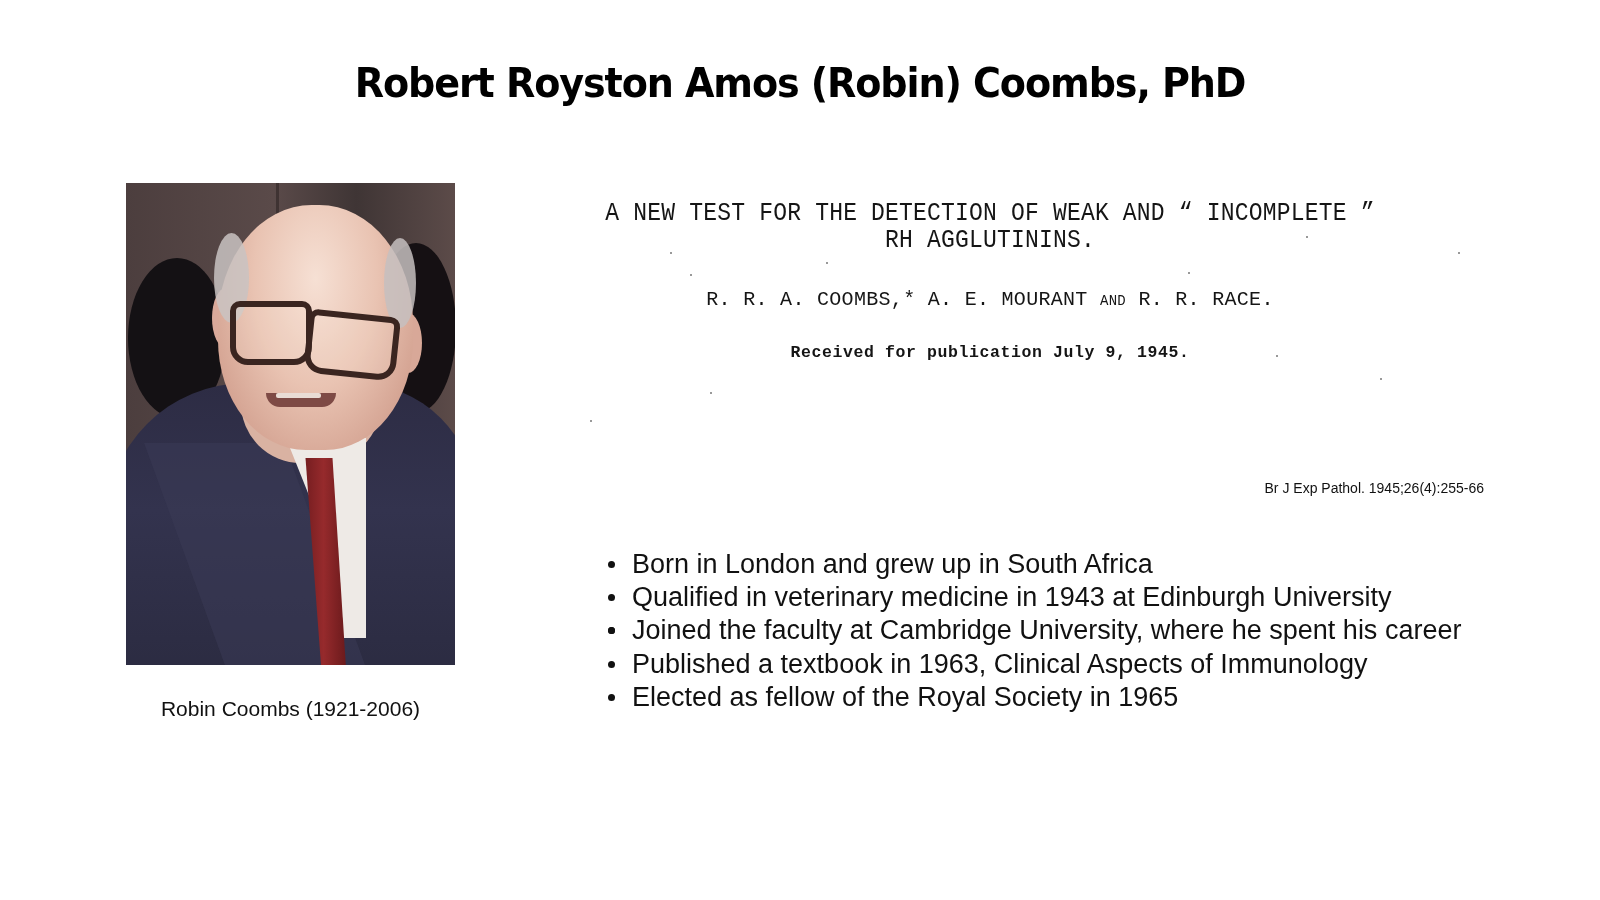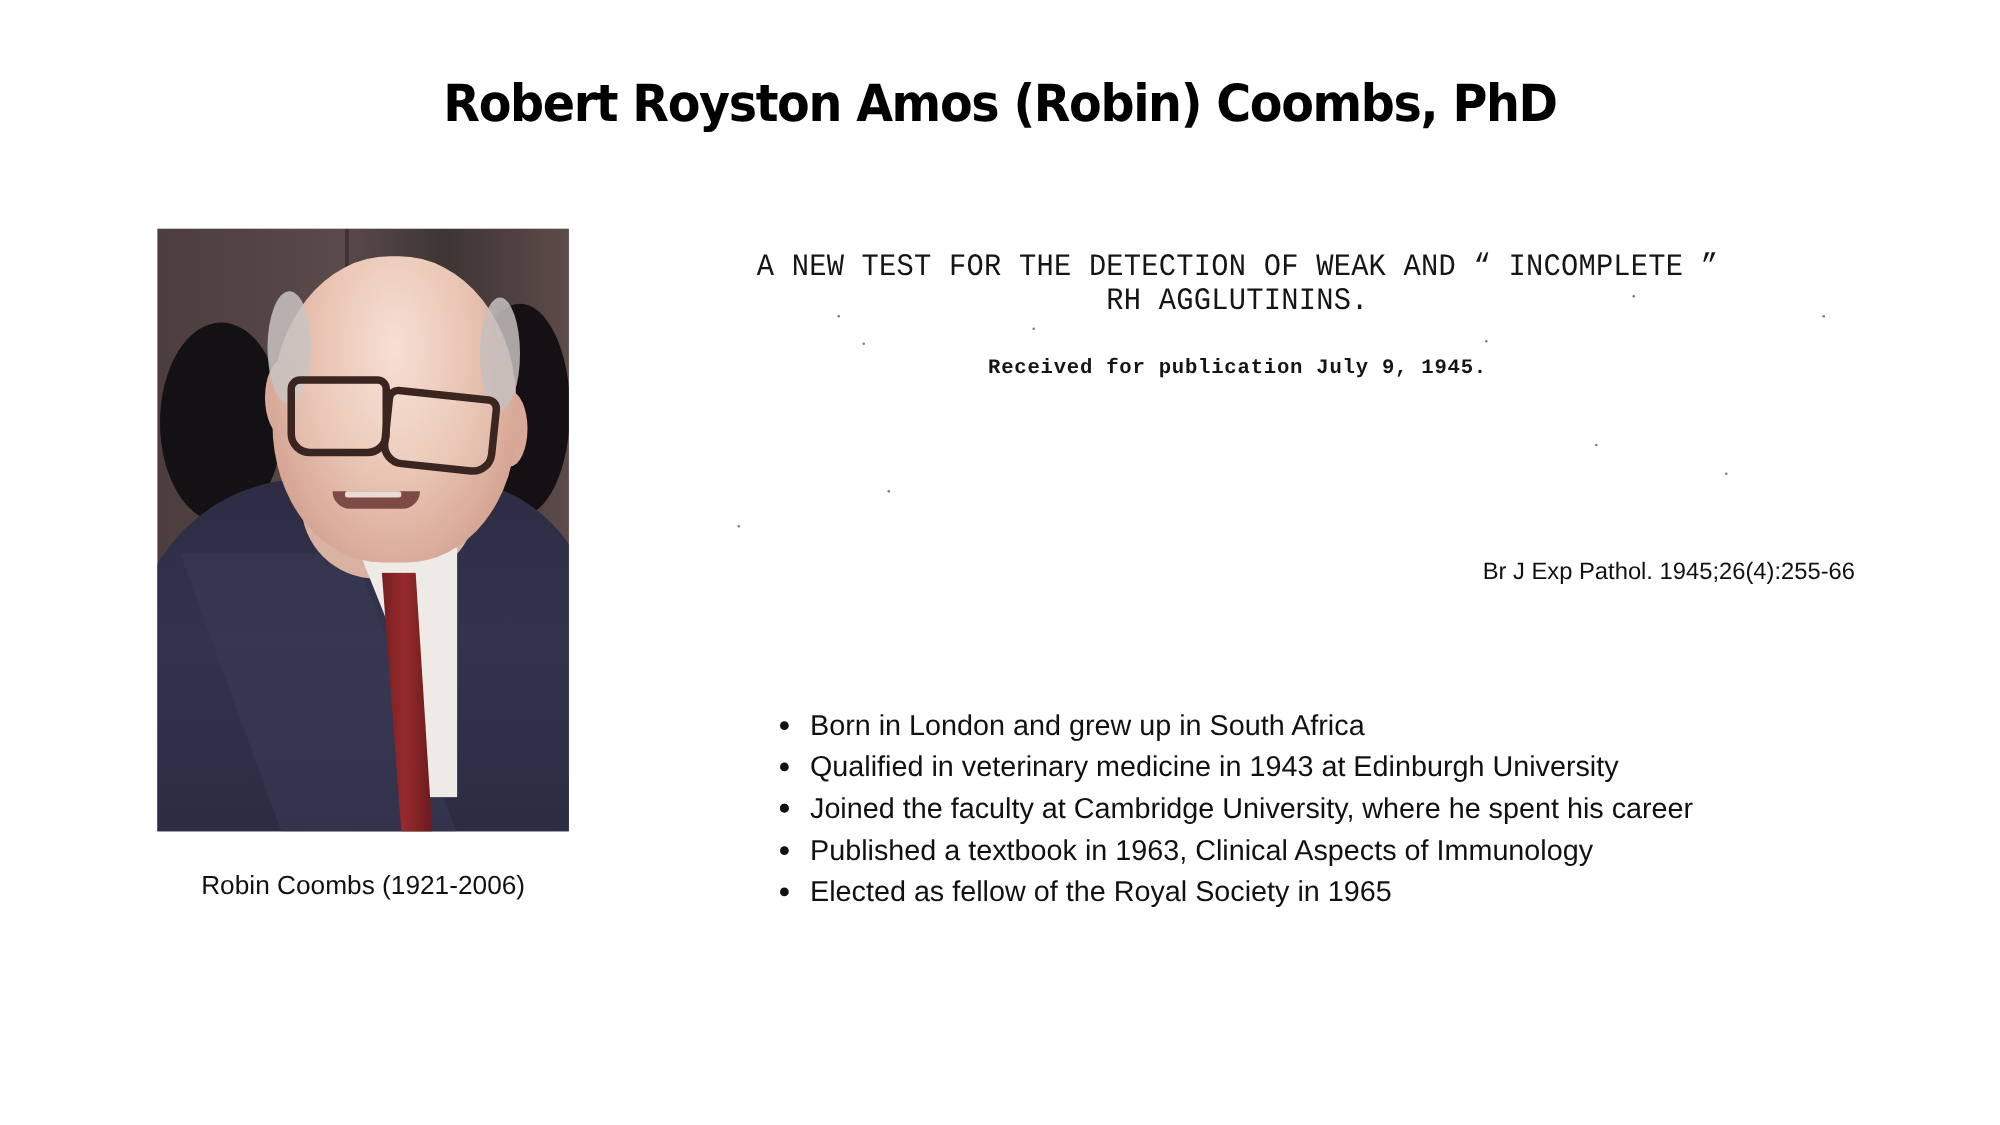--- a/index.html
+++ b/index.html
@@ -183,35 +183,35 @@
     .speck {
       position: absolute;
       width: 2px; height: 2px;
       background: #777;
       border-radius: 50%;
     }
 
     .citation {
       position: absolute;
       right: 116px;
-      top: 445px;
-      font-size: 19px;
+      top: 475px;
+      font-size: 14px;
       line-height: 26px;
       color: #111;
       text-align: right;
     }
 
     .facts {
       position: absolute;
       left: 608px;
       top: 548px;
-      margin: 16px;
+      margin: 0;
       padding: 0;
       list-style: none;
-      font-size: 23px;
+      font-size: 27px;
       line-height: 33.2px;
       color: #111;
     }
     .facts li {
       position: relative;
       padding-left: 24px;
       white-space: nowrap;
     }
     .facts li .bullet {
       position: absolute;
@@ -249,20 +249,21 @@
   <div class="mouth-teeth"></div>
 </div>
 
 <div class="photo-caption">Robin Coombs (1921-2006)</div>
 
 <div class="paper">
   <div class="title">
     <div>A NEW TEST FOR THE DETECTION OF WEAK AND “ INCOMPLETE ”</div>
     <div>RH AGGLUTININS.</div>
   </div>
+  <div class="authors"><span>R. R. A. COOMBS,* A. E. MOURANT </span><span class="sc">AND</span><span> R. R. RACE.</span></div>
   <div class="received">Received for publication July 9, 1945.</div>
 </div>
 
 <span class="speck" style="left:670px;top:252px;"></span>
 <span class="speck" style="left:690px;top:274px;"></span>
 <span class="speck" style="left:826px;top:262px;"></span>
 <span class="speck" style="left:1306px;top:236px;"></span>
 <span class="speck" style="left:1276px;top:355px;"></span>
 <span class="speck" style="left:1188px;top:272px;"></span>
 <span class="speck" style="left:710px;top:392px;"></span>

